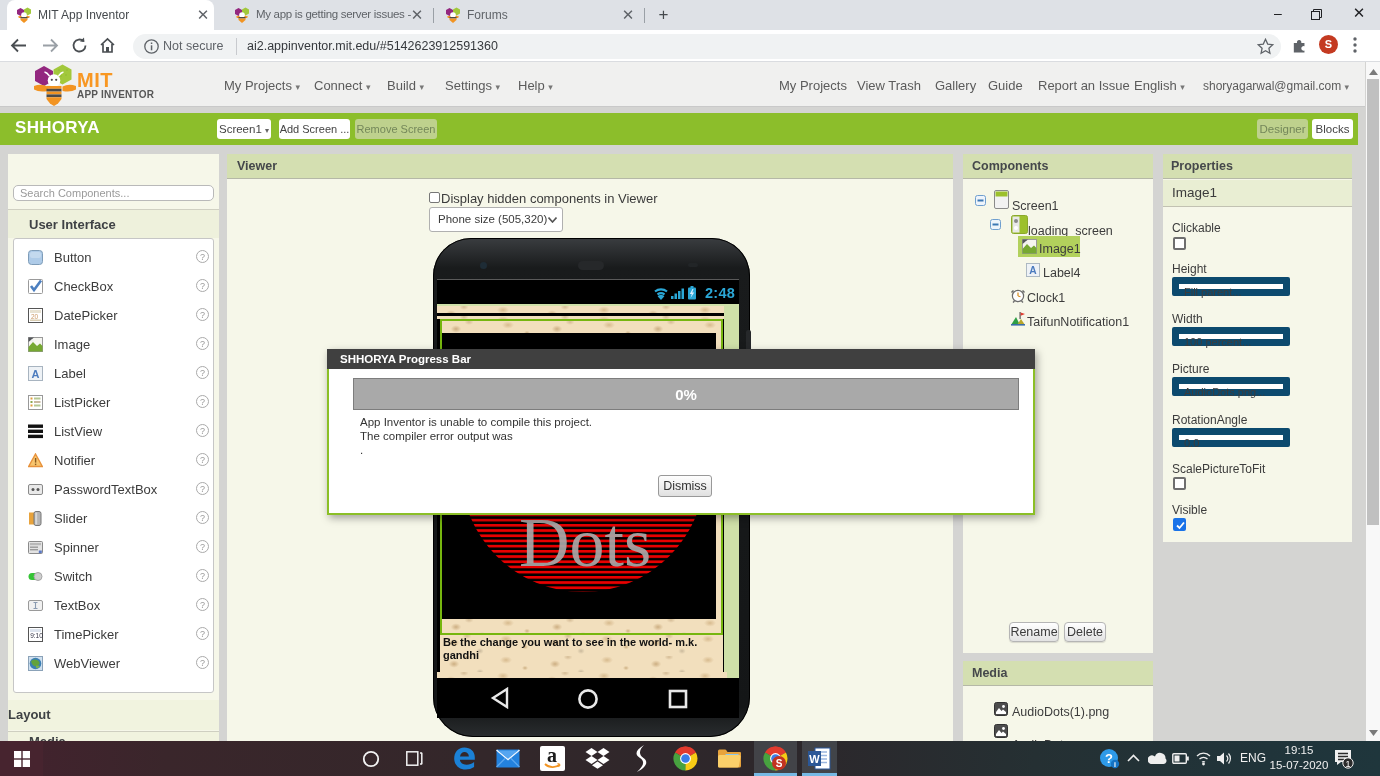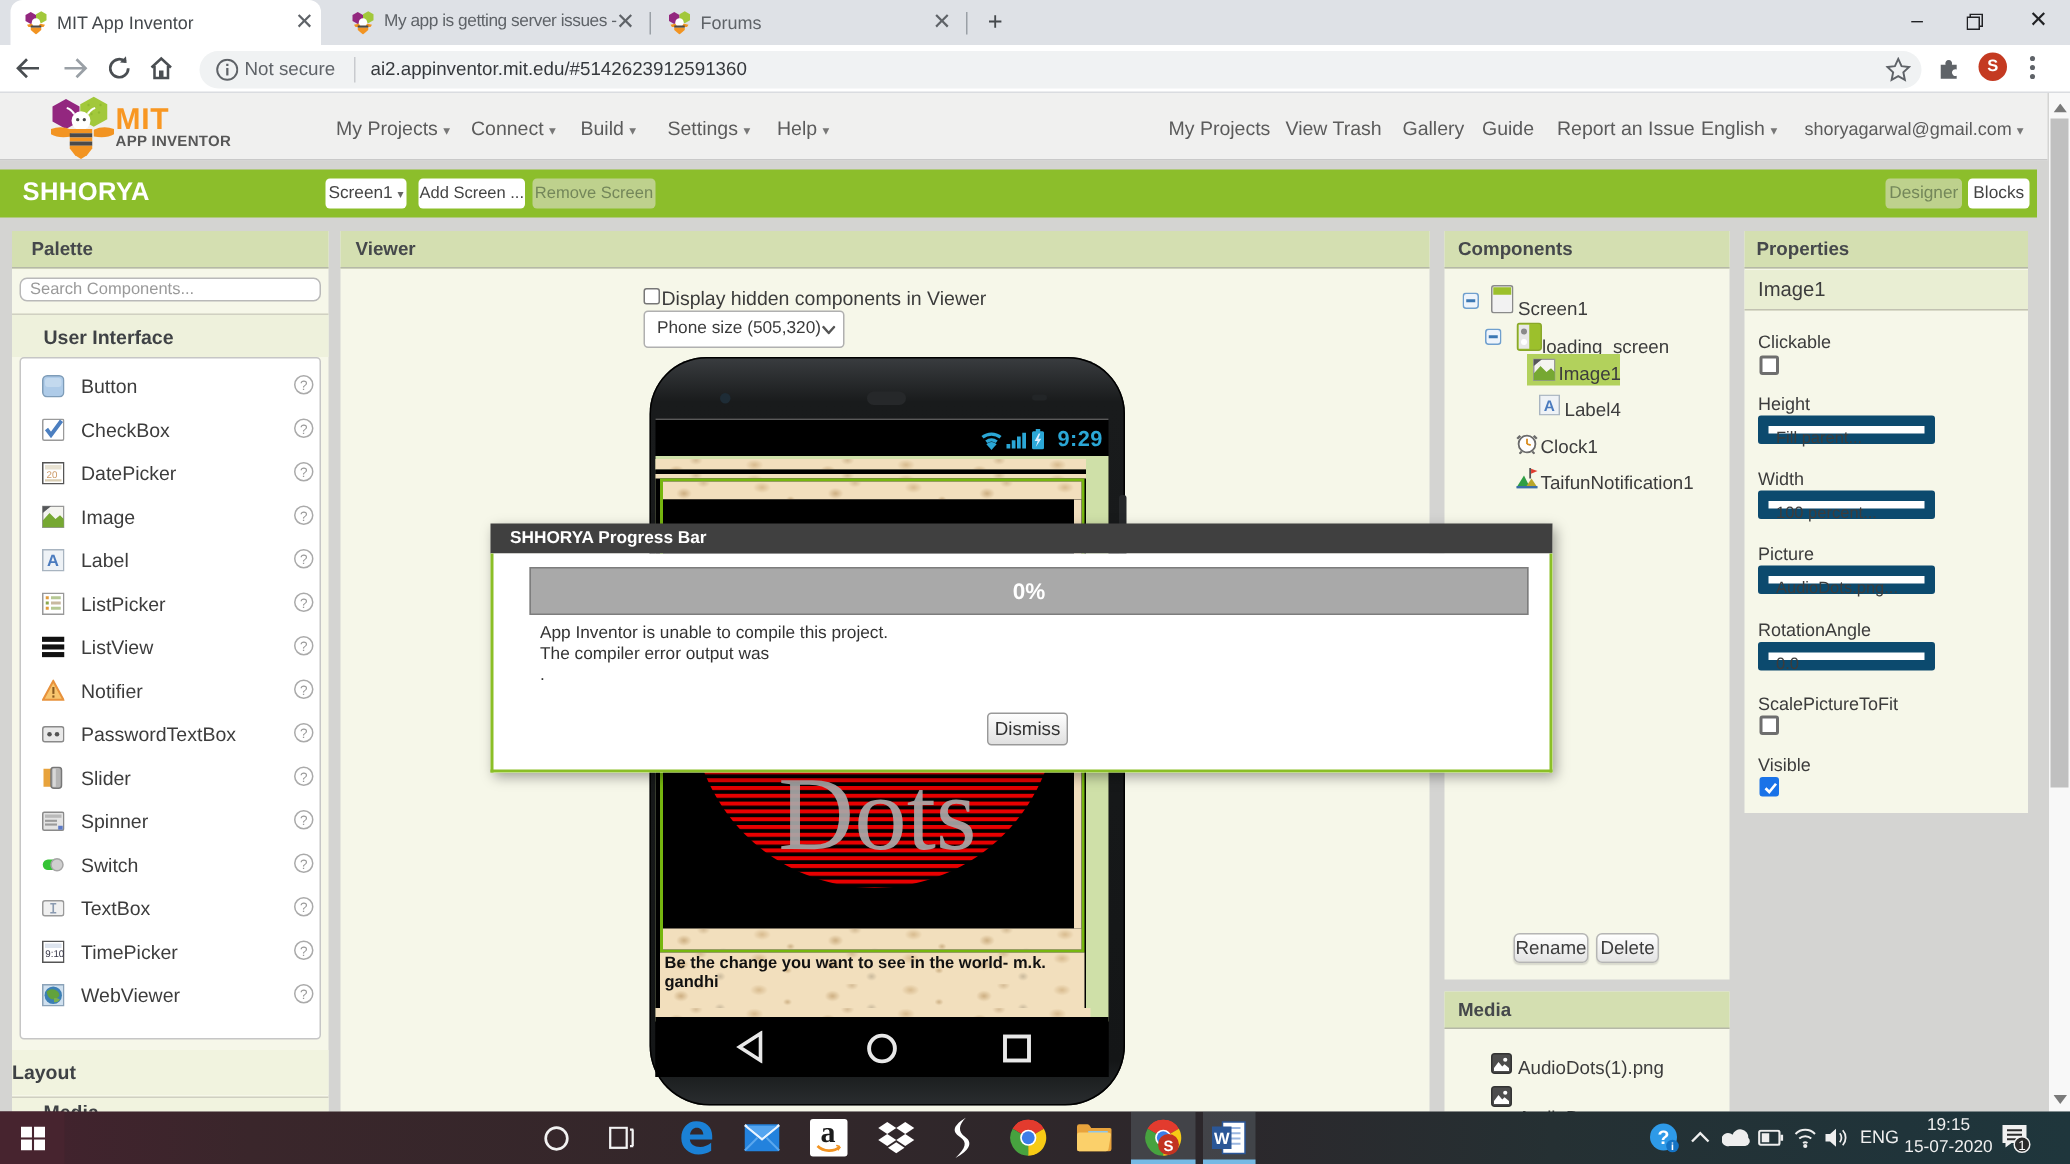--- a/index.html
+++ b/index.html
@@ -212,21 +212,20 @@
 <div class="abs" id="greenbar">
   <span id="projname">SHHORYA</span>
   <span class="gbtn" style="left:217px;width:54px">Screen1 <span style="font-size:8px;color:#666">▾</span></span>
   <span class="gbtn" style="left:279px;width:71px;font-size:11px">Add Screen ...</span>
   <span class="gbtn dis" style="left:355px;width:82px;font-size:11px">Remove Screen</span>
   <span class="gbtn dis" style="left:1257px;width:51px">Designer</span>
   <span class="gbtn" style="left:1312px;width:41px">Blocks</span>
 </div>
 
 <div class="panel" id="palette" style="left:8px;top:154px;width:211px;height:587px">
-  <div class="phead">Palette</div>
   <div id="psearch">Search Components...</div>
   <div id="uihead">User Interface</div>
   <div id="plist">
     <div class="prow" style="top:4px">
         <svg class="picon" viewBox="0 0 15 15">
           <rect x="0.5" y="0.5" width="14" height="14" rx="3" fill="#aecbe8" stroke="#7e9cb8"></rect>
           <rect x="2" y="2" width="11" height="6" rx="2" fill="#c3d9ee"></rect>
         </svg>
         <span class="plabel">Button</span>
         <span class="q">?</span>
@@ -396,21 +395,21 @@
     <g fill="#2ba7d6">
         <rect x="18" y="11" width="2.5" height="3"></rect>
         <rect x="21.5" y="8.5" width="2.5" height="5.5"></rect>
         <rect x="25" y="6" width="2.5" height="8"></rect>
         <rect x="28.5" y="3.5" width="2.5" height="10.5"></rect>
       </g>
     <rect x="35" y="2.5" width="8" height="12" rx="1" fill="#2ba7d6"></rect>
       <rect x="37.5" y="1" width="3" height="2" fill="#2ba7d6"></rect>
     <path d="M39.5 4 L36.8 9 H38.8 L37.5 13 L41.2 7.5 H39.2 L40.5 4 Z" fill="#def"></path>
   </svg>
-  <div class="abs" style="left:272px;top:47px;font-size:14.5px;color:#2ba7d6;font-weight:bold;letter-spacing:0.3px">9:29</div>
+  <div class="abs" style="left:272px;top:47px;font-size:14.5px;color:#2ba7d6;font-weight:bold;letter-spacing:0.3px">2:48</div>
 
   <div class="abs" style="left:4px;top:66px;width:302px;height:377px;background:#cfe0a8"></div>
 
   <div class="abs" style="left:4px;top:75px;width:287px;height:365px;background:#000"></div>
   <div class="abs tan tantex" style="left:4px;top:68px;width:287px;height:7px"></div>
   <div class="abs" style="left:4px;top:75px;width:287px;height:3px;background:#000"></div>
   <div class="abs tan tantex" style="left:4px;top:78px;width:287px;height:3px"></div>
 
   <div class="abs" style="left:7px;top:81px;width:283px;height:316px;border:2px solid #76b60f">
     <div class="abs tan tantex" style="left:0;top:0;width:279px;height:12px"></div>

